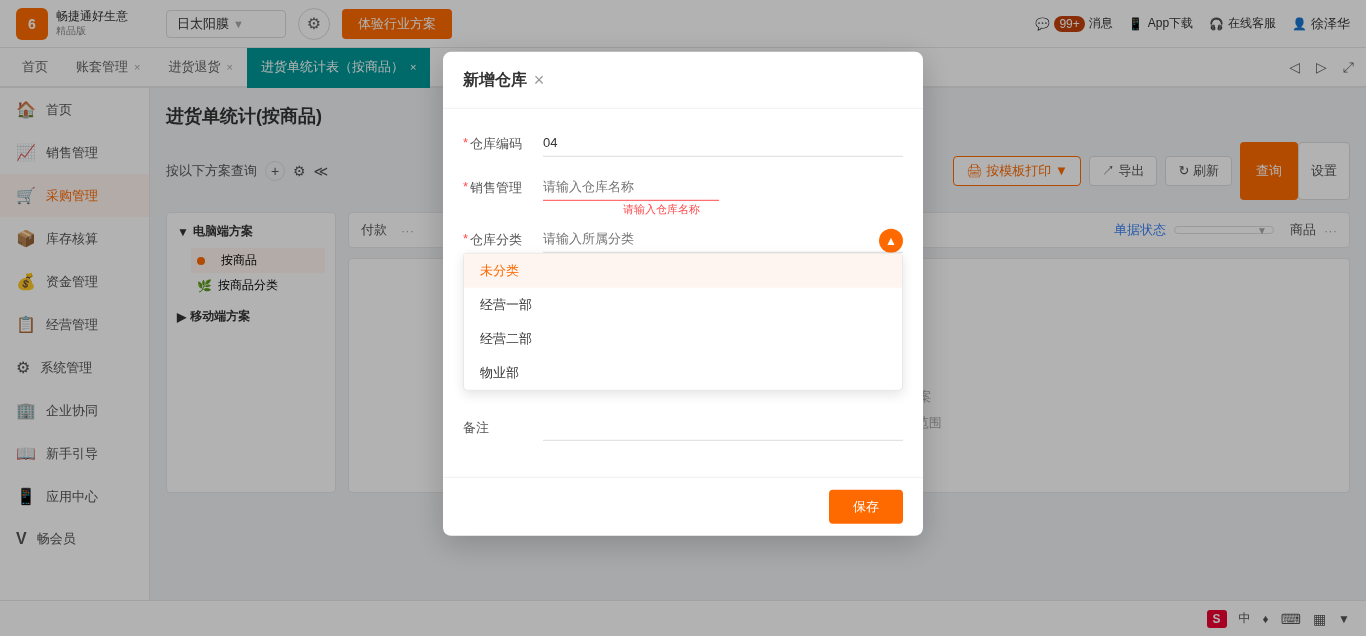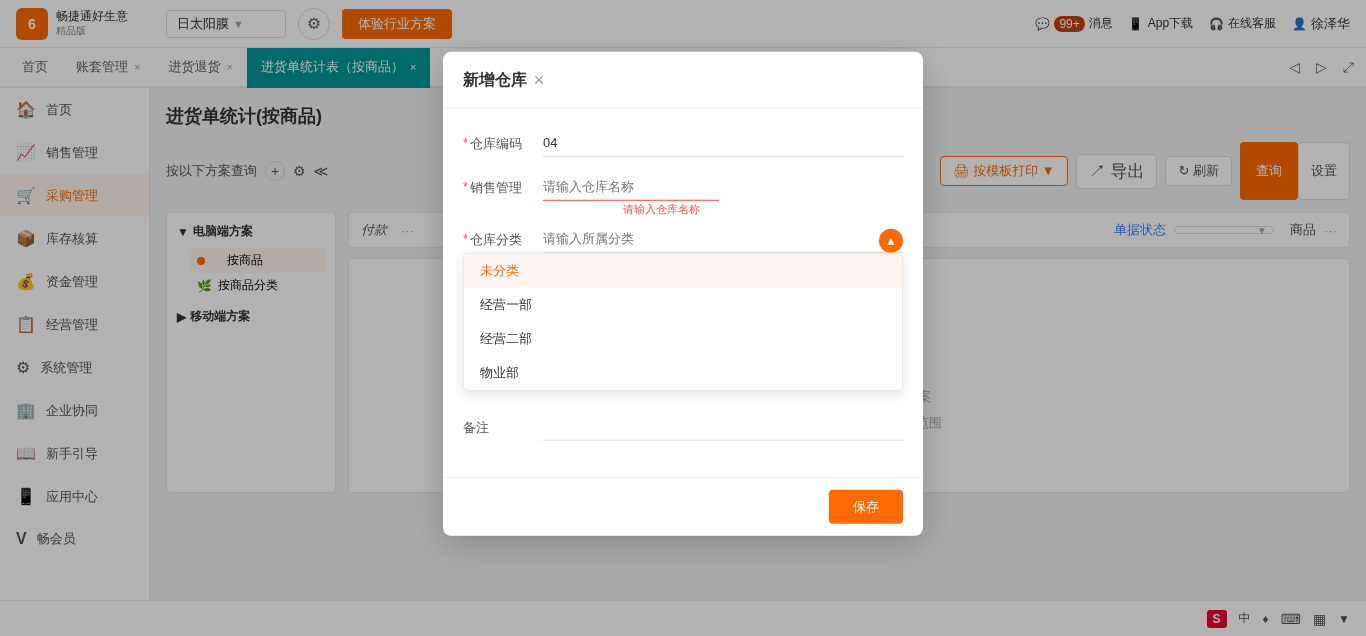--- a/index.html
+++ b/index.html
@@ -130,21 +130,21 @@
       margin-bottom: 12px;
     }
     .toolbar-left { display: flex; align-items: center; gap: 8px; font-size: 13px; color: #555; }
     .toolbar-right { display: flex; align-items: center; gap: 8px; }
     .btn-print {
       border: 1px solid #ff6a00; color: #ff6a00; background: #fff;
       padding: 5px 12px; border-radius: 4px; font-size: 13px; cursor: pointer;
     }
     .btn-export {
       border: 1px solid #ddd; color: #555; background: #fff;
-      padding: 5px 12px; border-radius: 4px; font-size: 17px; cursor: pointer;
+      padding: 5px 12px; border-radius: 4px; font-size: 13px; cursor: pointer;
     }
     .btn-refresh {
       border: 1px solid #ddd; color: #555; background: #fff;
       padding: 5px 12px; border-radius: 4px; font-size: 13px; cursor: pointer;
     }
     .btn-query {
       background: #ff6a00; color: #fff; border: none;
       padding: 5px 16px; border-radius: 4px; font-size: 13px; cursor: pointer;
     }
     .btn-set {
@@ -393,39 +393,39 @@
     </div>
 
     <div style="display:flex;gap:12px;">
 
       <div style="width:170px;background:#fff;border:1px solid #e8e8e8;border-radius:4px;padding:10px;font-size:12px;flex-shrink:0;">
         <div style="font-weight:bold;color:#333;margin-bottom:8px;display:flex;align-items:center;gap:4px;">
           <span>▼</span>
           <span>电脑端方案</span>
         </div>
         <div style="padding-left:14px;">
-          <div class="filter-tree-item active" style="display:flex;align-items:center;gap:22px;padding:4px 6px;">
+          <div class="filter-tree-item active" style="display:flex;align-items:center;gap:16px;padding:4px 6px;">
             <span style="width:8px;height:8px;border-radius:50%;background:#ff6a00;display:inline-block;"></span>
             <span>按商品</span>
           </div>
           <div class="filter-tree-item" style="display:flex;align-items:center;gap:6px;padding:4px 6px;">
             <span style="font-size:12px;color:#aaa;">🌿</span>
             <span>按商品分类</span>
           </div>
         </div>
         <div style="font-weight:bold;color:#333;margin-top:10px;margin-bottom:4px;display:flex;align-items:center;gap:4px;">
           <span>▶</span>
           <span>移动端方案</span>
         </div>
       </div>
 
       <div style="flex:1;">
 
         <div style="display:flex;align-items:center;gap:16px;margin-bottom:10px;font-size:13px;background:#fff;padding:8px 12px;border-radius:4px;border:1px solid #e8e8e8;">
-          <div style="display:flex;align-items:center;gap:14px;font-style:italic;">
+          <div style="display:flex;align-items:center;gap:14px;">
             <span style="color:#555;">付款</span>
             <span style="color:#aaa;">···</span>
           </div>
           <div style="flex:1;"></div>
           <div style="display:flex;align-items:center;gap:8px;">
             <span style="color:#3b82f6;">单据状态</span>
             <div style="border:1px solid #ddd;border-radius:4px;padding:3px 24px 3px 8px;font-size:12px;color:#aaa;position:relative;min-width:100px;">
               <span></span>
               <span style="position:absolute;right:6px;top:50%;transform:translateY(-50%);font-size:10px;">▼</span>
             </div>

